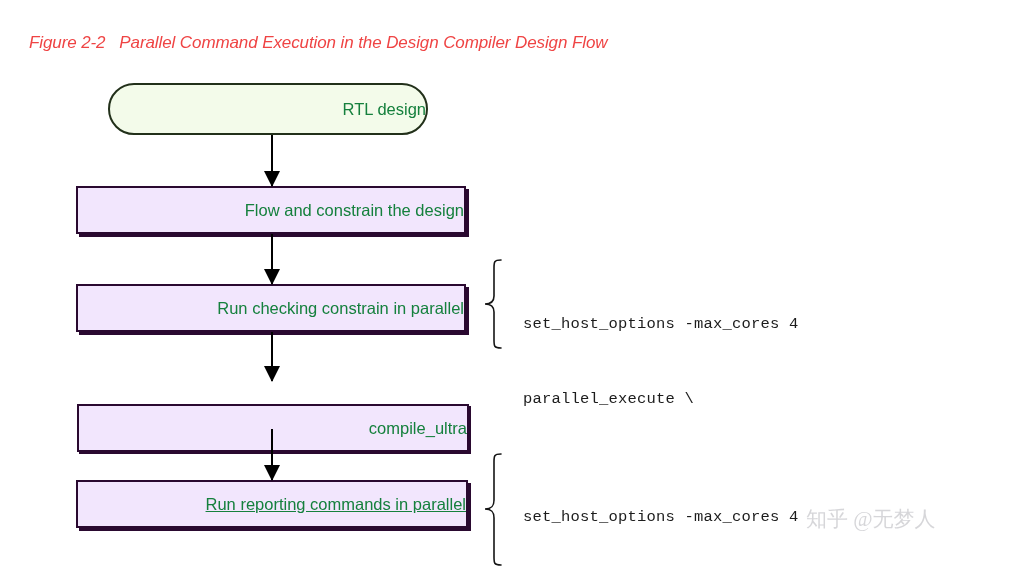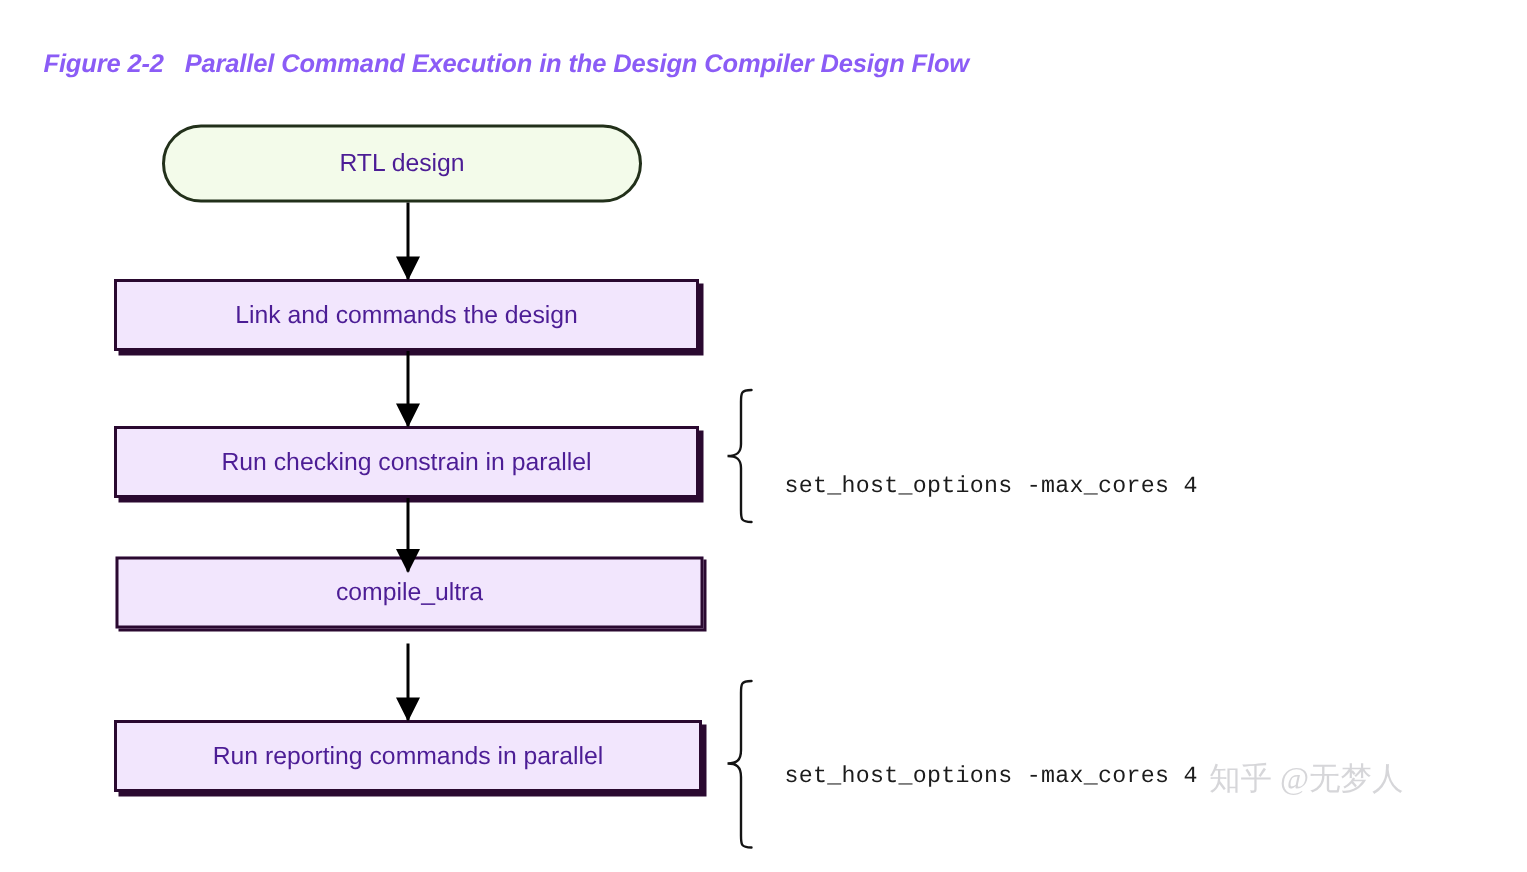--- a/index.html
+++ b/index.html
@@ -14,35 +14,35 @@
     overflow: hidden;
     font-family: "Liberation Sans", sans-serif;
     color: #000000;
   }
 
   #figure-title {
     position: absolute;
     left: 29px;
     top: 33px;
     font-size: 17px;
-    font-weight: bold;
+    font-weight: normal;
     font-style: italic;
     letter-spacing: -0.1px;
     white-space: pre;
-    color: #8b5cf6;
+    color: #ef4444;
   }
 
   .flow-box {
     position: absolute;
     box-sizing: border-box;
     display: flex;
     align-items: center;
-    justify-content: center;
+    justify-content: flex-end;
     font-size: 16.5px;
-    color: #4c1d95;
+    color: #15803d;
     white-space: nowrap;
   }
 
   .box-rtl {
     left: 108px;
     top: 83px;
     width: 320px;
     height: 52px;
     background: #f3fbea;
     border: 2px solid #22301a;
@@ -50,22 +50,22 @@
   }
 
   .box-proc {
     background: #f2e6fd;
     border: 2px solid #2a0930;
     box-shadow: 3px 3px 0 0 #2a0930;
   }
 
   .box-link   { left: 76px;  top: 186px; width: 390px; height: 48px; }
   .box-check  { left: 76px;  top: 284px; width: 390px; height: 48px; }
-  .box-compile{ left: 77px;  top: 371px; width: 392px; height: 48px; box-shadow: 2px 2px 0 0 #2a0930; }
-  .box-report { left: 76px;  top: 480px; width: 392px; height: 48px; }
+  .box-compile{ left: 77px;  top: 404px; width: 392px; height: 48px; box-shadow: 2px 2px 0 0 #2a0930; }
+  .box-report { left: 76px;  top: 480px; width: 392px; height: 48px; text-decoration: underline; }
 
   
   .arrow {
     position: absolute;
     left: 271px;
     width: 2px;
     background: #000000;
   }
   .arrow::after {
     content: "";
@@ -123,21 +123,21 @@
 </head>
 <body>
 
 <div id="figure-title">Figure 2-2   Parallel Command Execution in the Design Compiler Design Flow</div>
 
 <div class="flow-box box-rtl">
   <span>RTL design</span>
 </div>
 
 <div class="flow-box box-proc box-link">
-  <span>Link and commands the design</span>
+  <span>Flow and constrain the design</span>
 </div>
 
 <div class="flow-box box-proc box-check">
   <span>Run checking constrain in parallel</span>
 </div>
 
 <div class="flow-box box-proc box-compile">
   <span>compile_ultra</span>
 </div>
 
@@ -151,20 +151,21 @@
 <div class="arrow arrow-4"></div>
 
 <div class="brace brace-1">
   <svg width="22" height="92" viewBox="0 0 22 92" fill="none" stroke="#141414" stroke-width="1.6" stroke-linecap="round">
     <path d="M19 2 C12 2, 12 4, 12 10 L12 38 C12 44, 9 46, 3 46 C9 46, 12 48, 12 54 L12 82 C12 88, 12 90, 19 90"></path>
   </svg>
 </div>
 
 <div class="code-block code-1">
   <div>set_host_options -max_cores 4</div>
+  <div>parallel_execute \</div>
 </div>
 
 <div class="brace brace-2">
   <svg width="22" height="115" viewBox="0 0 22 115" fill="none" stroke="#141414" stroke-width="1.6" stroke-linecap="round">
     <path d="M19 2 C12 2, 12 4, 12 10 L12 48 C12 55, 9 57, 3 57 C9 57, 12 59, 12 66 L12 105 C12 111, 12 113, 19 113"></path>
   </svg>
 </div>
 
 <div class="code-block code-2">
   <div>set_host_options -max_cores 4</div>

